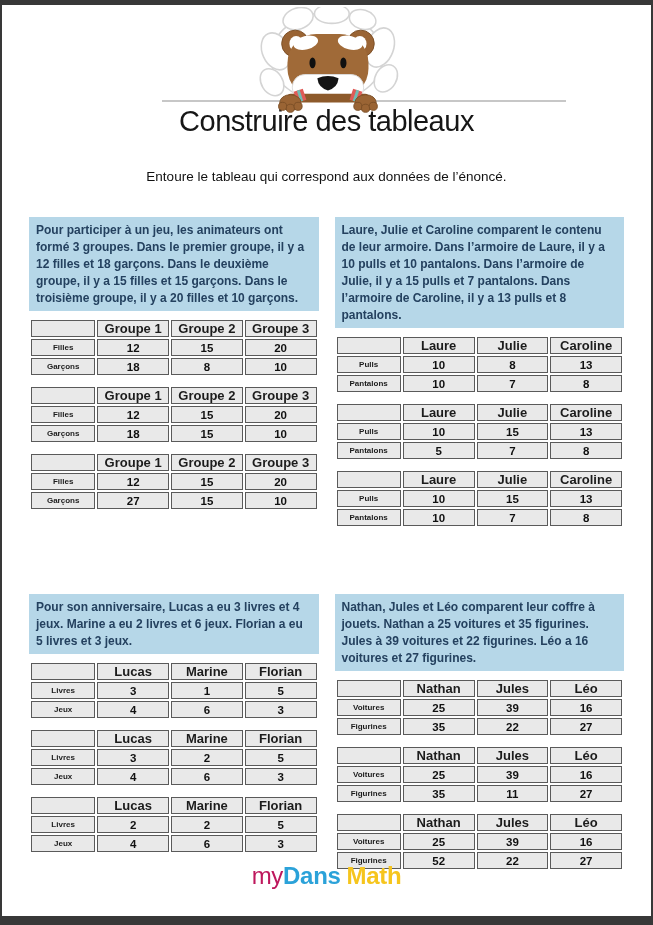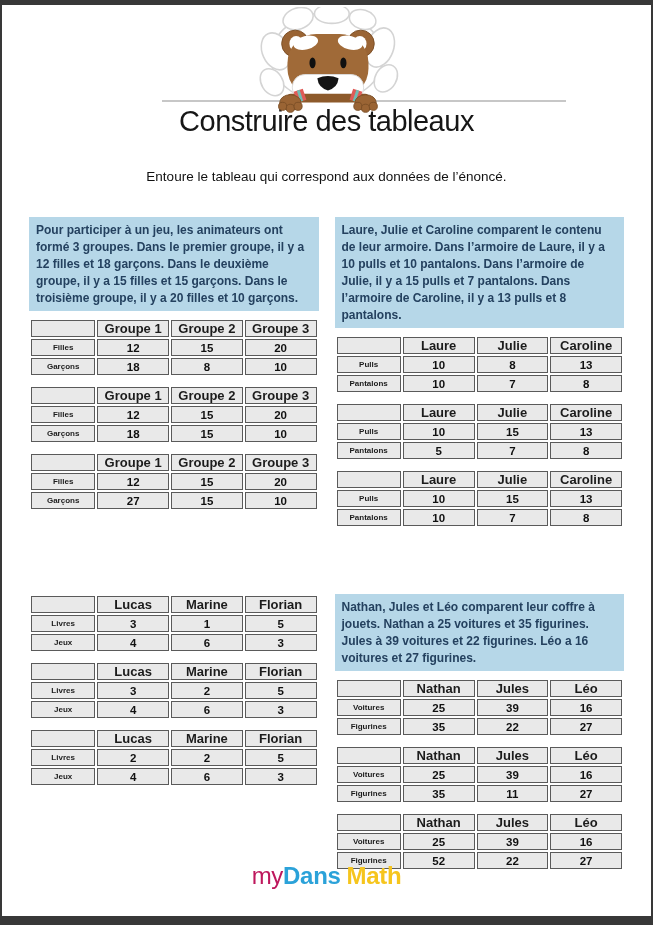--- a/index.html
+++ b/index.html
@@ -331,20 +331,21 @@
                 <td class="val">10</td>
                 <td class="val">7</td>
                 <td class="val">8</td>
               </tr>
             </tbody>
           </table>
         </div>
   </section>
 
   <section class="problem">
+    <p class="statement">Pour son anniversaire, Lucas a eu 3 livres et 4 jeux. Marine a eu 2 livres et 6 jeux. Florian a eu 5 livres et 3 jeux.</p>
     <div class="tables">
           <table class="choice">
             <colgroup>
               <col class="c-label">
               <col class="c-data">
               <col class="c-data">
               <col class="c-data">
             </colgroup>
             <thead>
               <tr>

